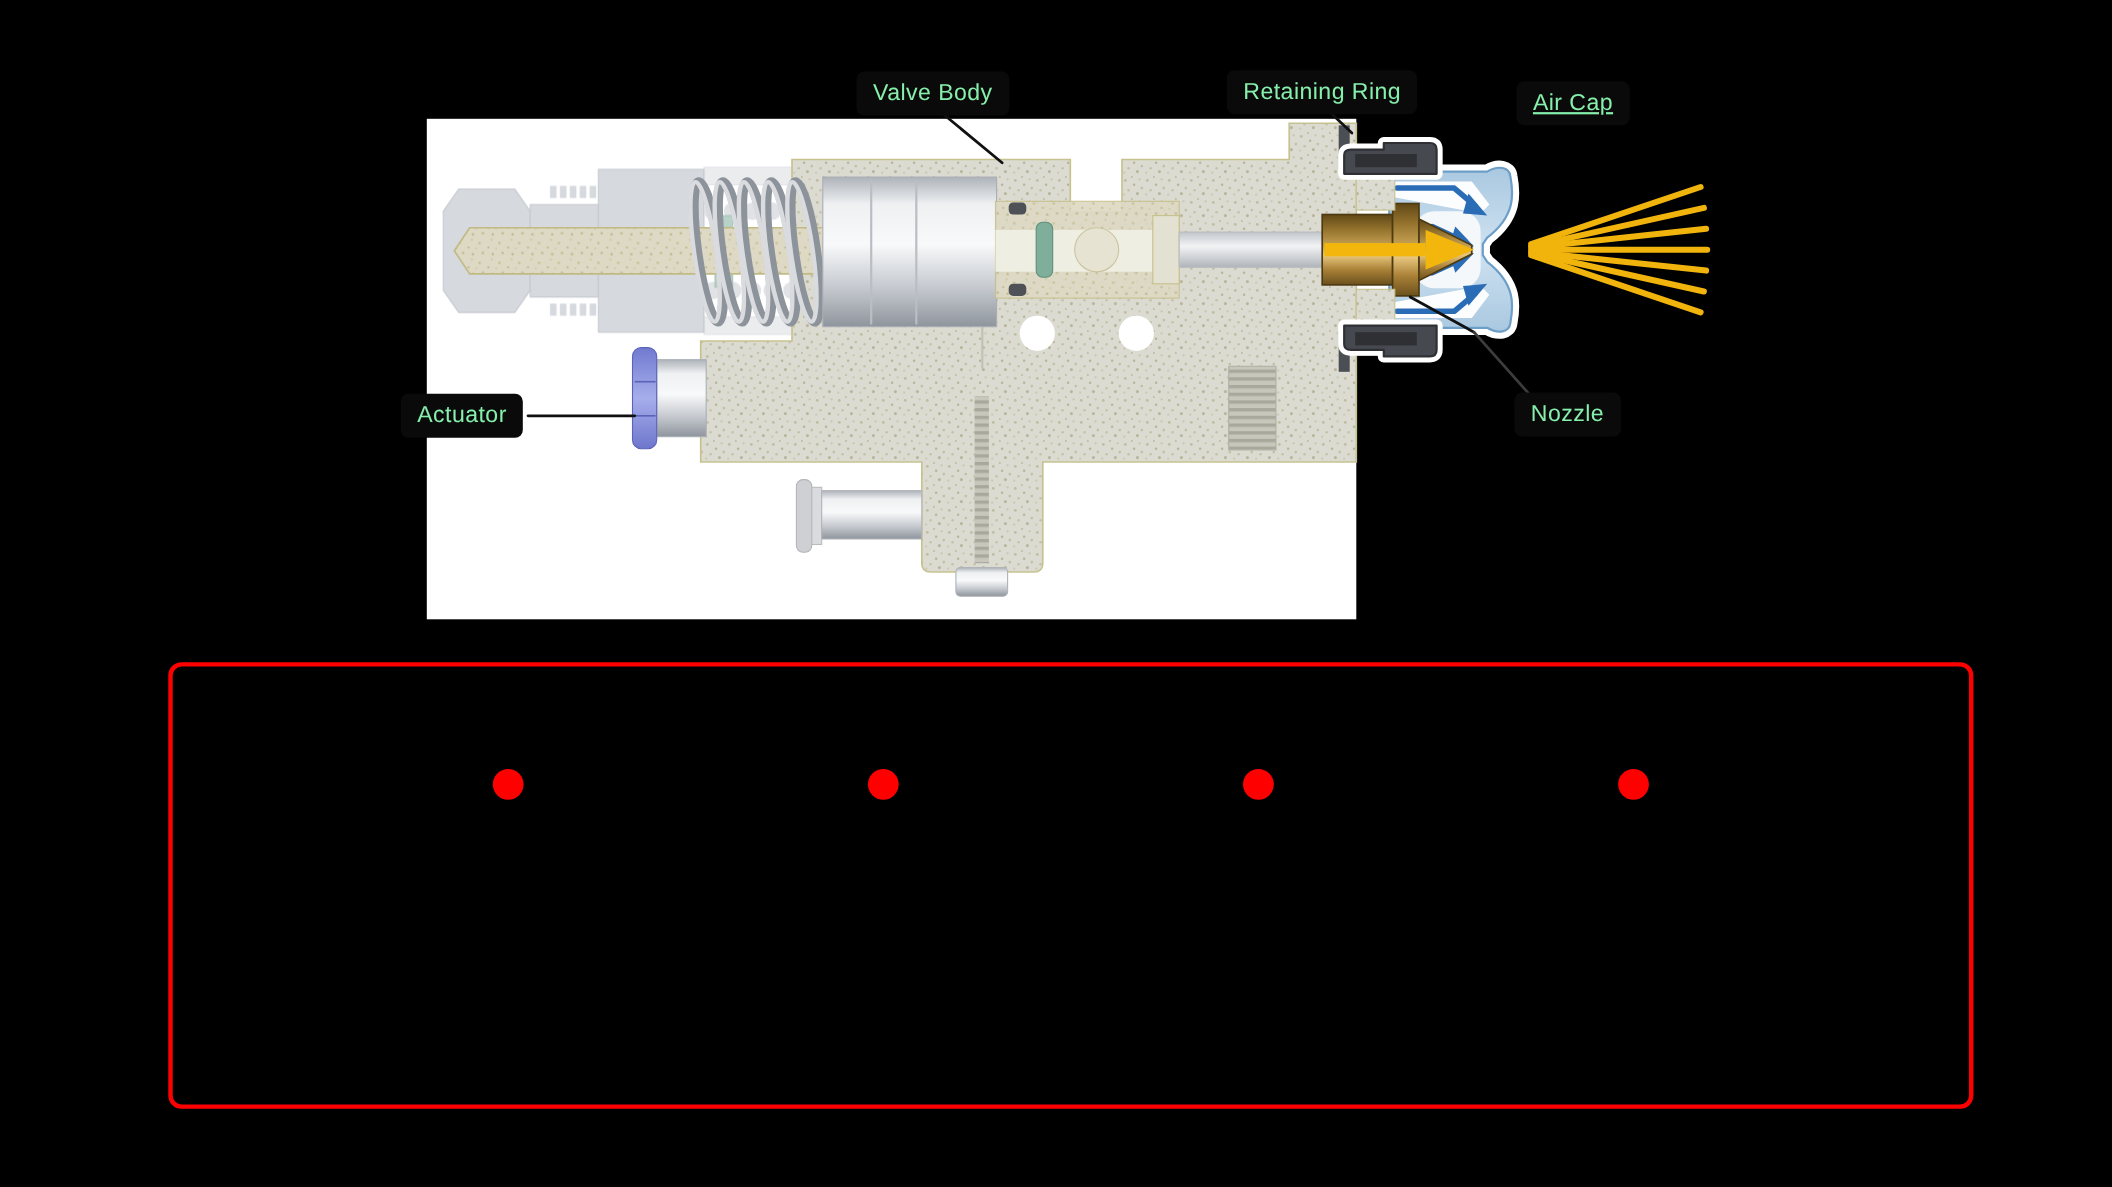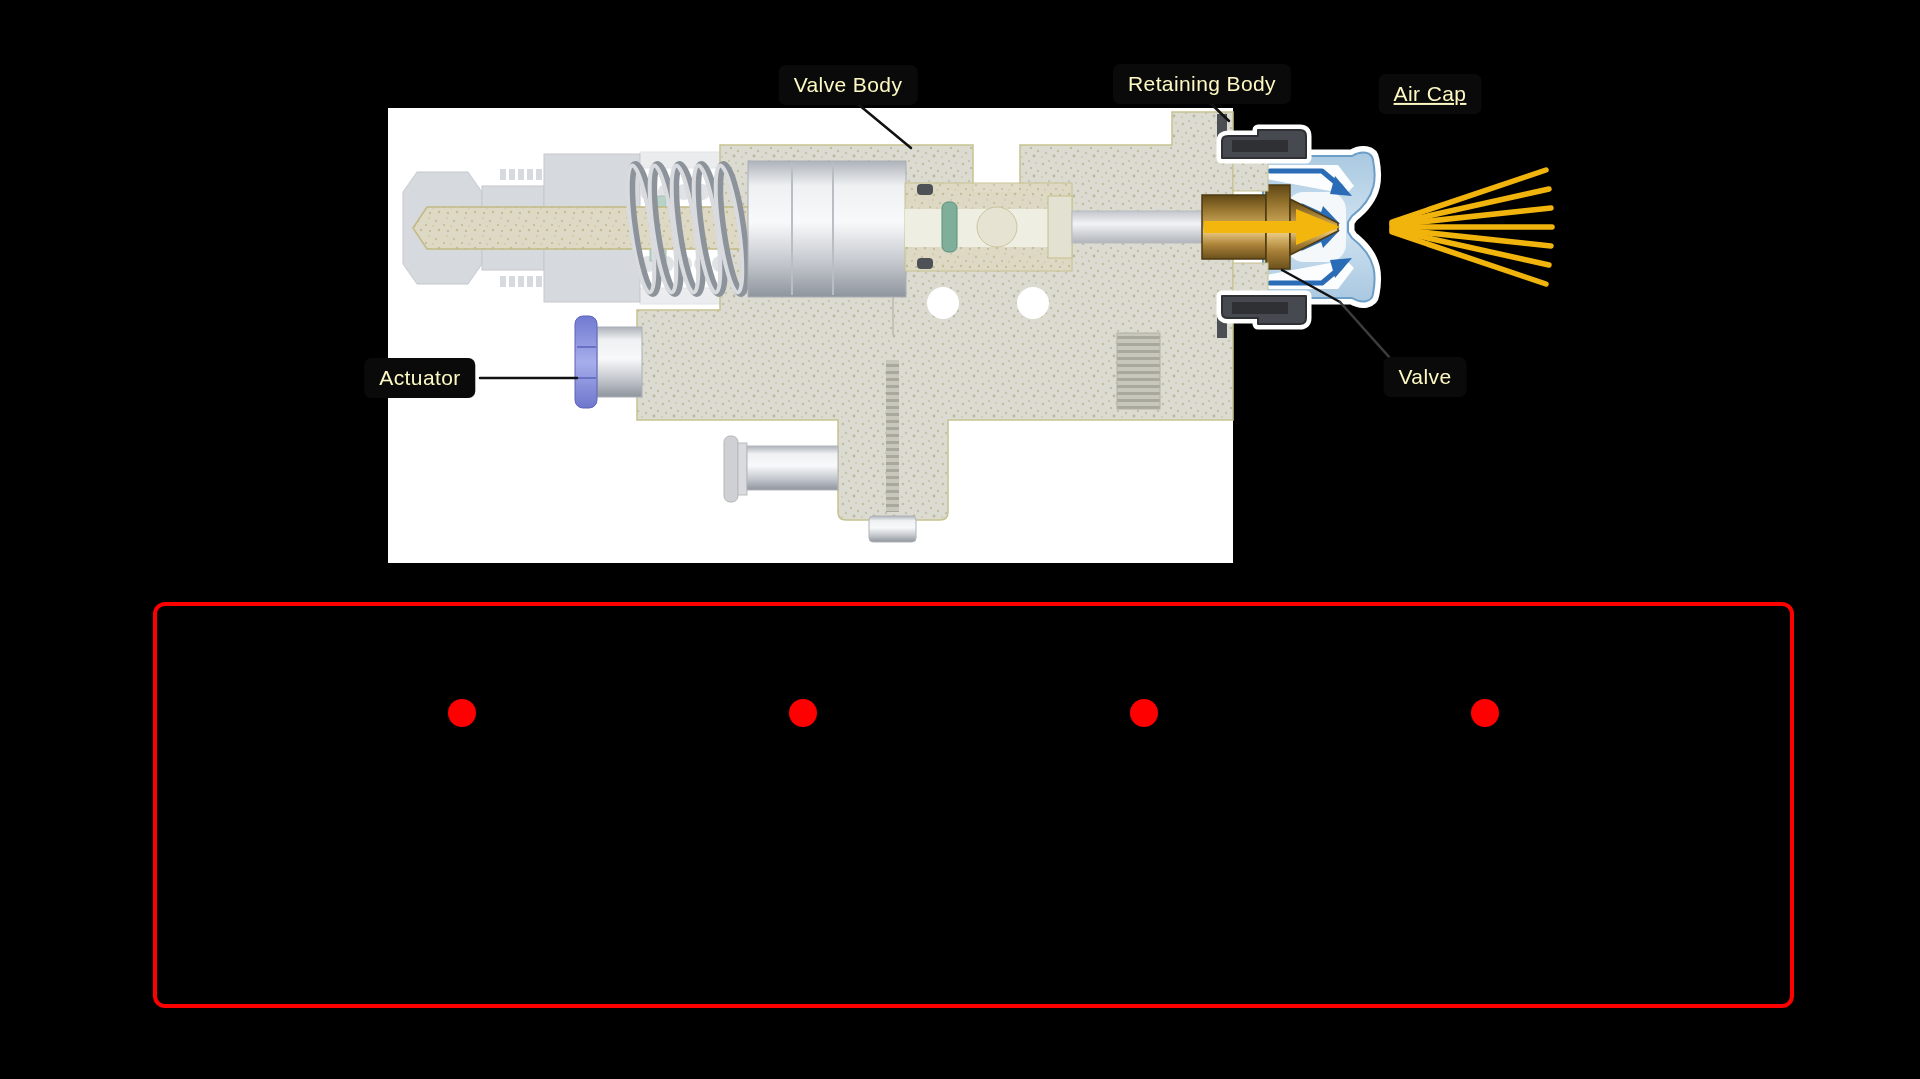--- a/index.html
+++ b/index.html
@@ -1,20 +1,20 @@
 <!DOCTYPE html>
 <html><head>
 <meta charset="utf-8">
 <style>
   html,body{margin:0;padding:0;background:#000;}
   .canvas{position:relative;width:1920px;height:1079px;background:#000;overflow:hidden;
           font-family:"Liberation Sans",sans-serif;}
   .diagram-svg{position:absolute;left:0;top:0;width:1920px;height:1079px;}
   .part-label{position:absolute;transform:translate(-50%,-50%);
-      background:#0a0a0a;color:#fef9c3;font-size:21px;letter-spacing:.4px;
+      background:#0a0a0a;color:#86efac;font-size:21px;letter-spacing:.4px;
       padding:8px 15px;border-radius:7px;white-space:nowrap;line-height:1.15;}
   .answer-panel{position:absolute;left:153px;top:602px;width:1633px;height:398px;
       border:4px solid #fe0000;border-radius:12px;background:transparent;}
   .answer-dot{position:absolute;width:28px;height:28px;border-radius:50%;background:#fe0000;}
 </style>
 </head>
 <body>
 
 <div class="canvas">
 
@@ -230,24 +230,24 @@
     <g stroke-linecap="round" fill="none">
       <line x1="853" y1="100" x2="911" y2="148" stroke="#111" stroke-width="2.5"></line>
       <line x1="1206" y1="99" x2="1229" y2="121" stroke="#111" stroke-width="2.5"></line>
       <line x1="480" y1="378" x2="577" y2="378" stroke="#111" stroke-width="2.5"></line>
       <line x1="1282" y1="270" x2="1340" y2="302" stroke="#111" stroke-width="2.5"></line>
       <line x1="1340" y1="302" x2="1390" y2="358" stroke="#3c3c3c" stroke-width="2.5"></line>
     </g>
   </svg>
 
   <div class="part-label" style="left:848px;top:85px;">Valve Body</div>
-  <div class="part-label" style="left:1202px;top:84px;">Retaining Body</div>
+  <div class="part-label" style="left:1202px;top:84px;">Retaining Ring</div>
   <div class="part-label" style="left:1430px;top:94px;text-decoration:underline;">Air Cap</div>
   <div class="part-label" style="left:420px;top:378px;text-align:right;">Actuator</div>
-  <div class="part-label" style="left:1425px;top:377px;">Valve</div>
+  <div class="part-label" style="left:1425px;top:377px;">Nozzle</div>
 
   <div class="answer-panel"></div>
   <div class="answer-dot" style="left:448px;top:699px;"></div>
   <div class="answer-dot" style="left:789px;top:699px;"></div>
   <div class="answer-dot" style="left:1130px;top:699px;"></div>
   <div class="answer-dot" style="left:1471px;top:699px;"></div>
 
 </div>
 
 </body></html>

